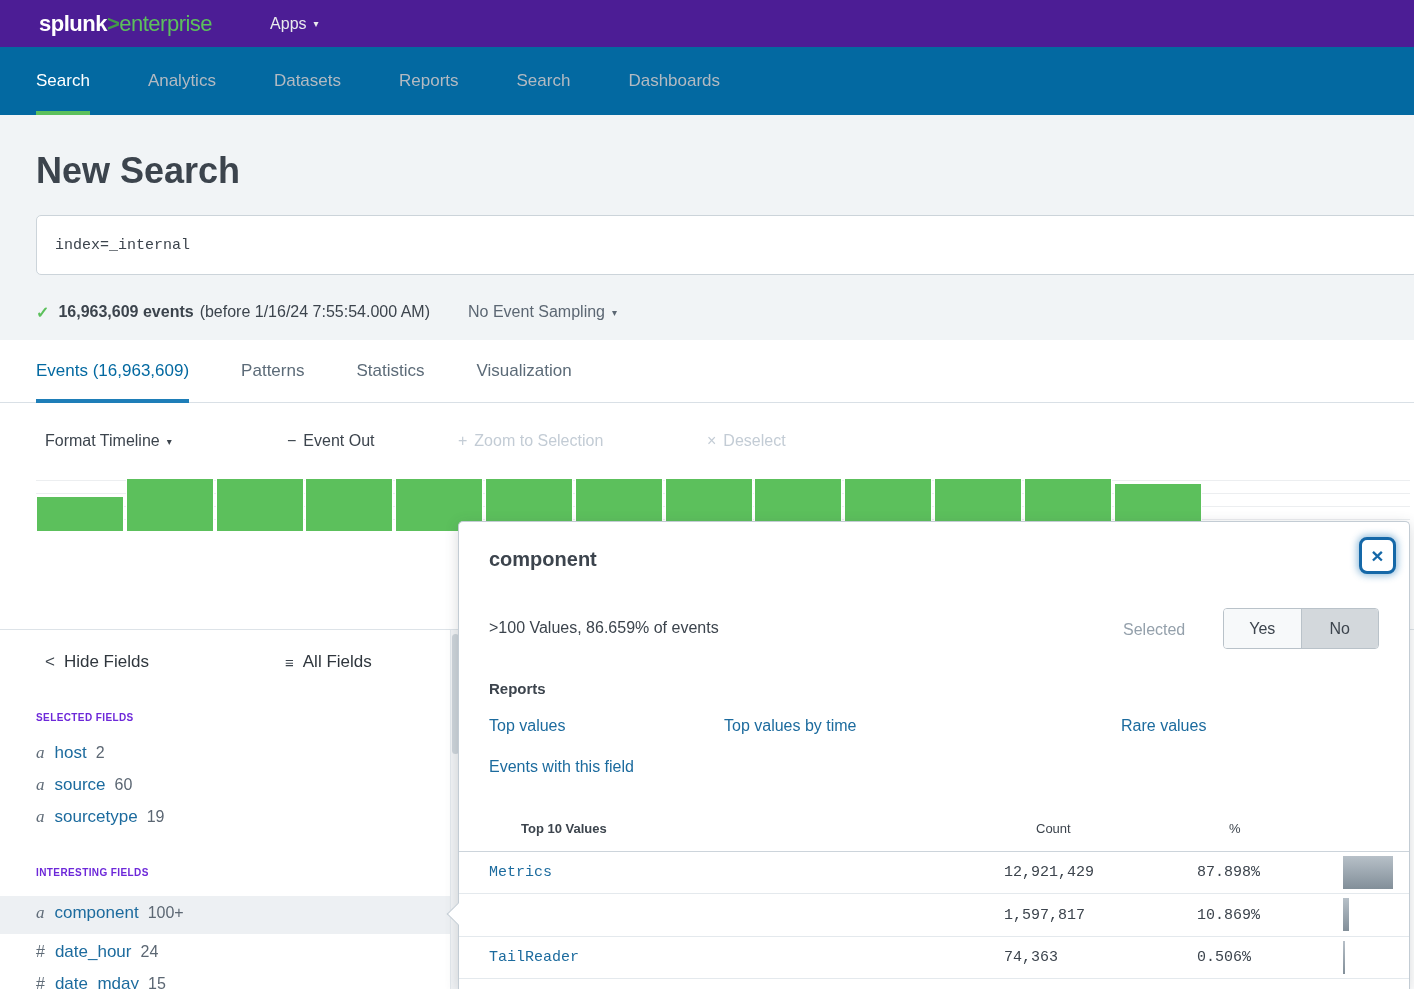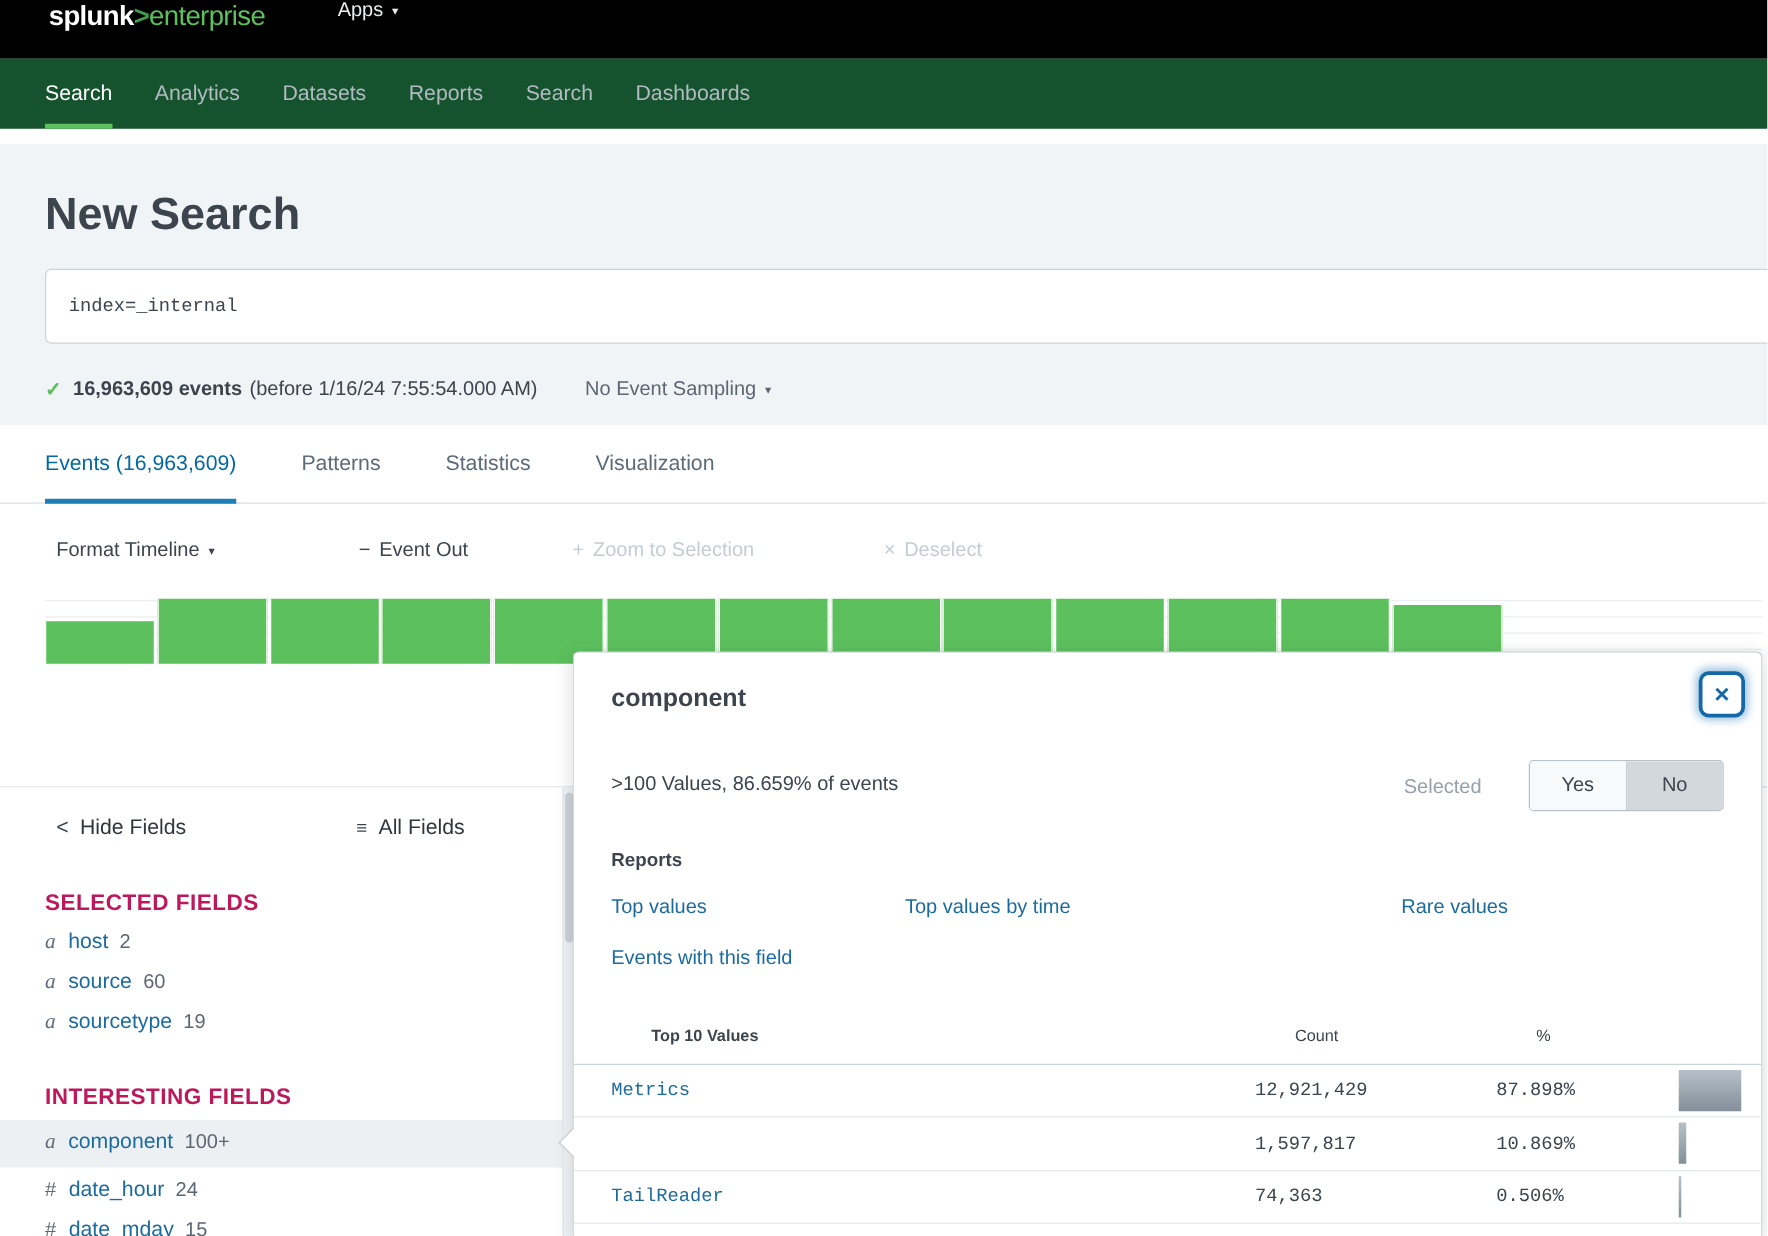--- a/index.html
+++ b/index.html
@@ -4,29 +4,29 @@
 <style>
   * { margin:0; padding:0; box-sizing:border-box; }
   html,body { width:1414px; height:989px; }
   body {
     position:relative; overflow:hidden; background:#fff;
     font-family:"Liberation Sans", sans-serif; color:#3c444d;
   }
   .mono { font-family:"Liberation Mono","DejaVu Sans Mono",monospace; }
 
   
-  .topbar { position:absolute; left:0; top:0; width:100%; height:47px; background:#000000; display:flex; align-items:flex-start; z-index:5; }
+  .topbar { position:absolute; left:0; top:0; width:100%; height:47px; background:#4c1d95; display:flex; align-items:center; z-index:5; }
   .logo { margin-left:39px; font-size:22px; font-weight:700; color:#fff; letter-spacing:-0.5px; white-space:nowrap; }
   .logo .gt  { color:#439a48; }
   .logo .ent { color:#5cc05c; font-weight:400; }
   .apps { margin-left:58px; color:#e9ebed; font-size:16px; display:flex; align-items:center; cursor:pointer; }
   .apps .caret { font-size:10px; margin-left:7px; }
 
   
-  .navbar { position:absolute; left:0; top:47px; width:100%; height:56px; background:#14532d; display:flex; align-items:stretch; padding-left:36px; column-gap:34px; z-index:5; }
+  .navbar { position:absolute; left:0; top:47px; width:100%; height:68px; background:#0369a1; display:flex; align-items:stretch; padding-left:36px; column-gap:58px; z-index:5; }
   .nav-item { display:flex; align-items:center; font-size:17px; color:#b3bac2; position:relative; cursor:pointer; white-space:nowrap; }
   .nav-item.active { color:#fff; }
   .nav-item.active::after { content:""; position:absolute; left:0; right:0; bottom:0; height:4px; background:#5cc05c; }
 
   
   .header-area { position:absolute; left:0; top:115px; width:100%; height:225px; background:#f1f4f6; }
   .page-title  { position:absolute; left:36px; top:150px; font-size:36px; font-weight:700; color:#3c444d; }
   .search-box  { position:absolute; left:36px; top:215px; right:-4px; height:60px; background:#fff; border:1px solid #ccd4da; border-radius:5px; display:flex; align-items:center; }
   .search-query { margin-left:18px; font-size:15px; color:#3c444d; }
 
@@ -60,21 +60,21 @@
   .main-divider { position:absolute; left:0; top:629px; width:100%; border-top:1px solid #dde3e8; }
 
   
   .sidebar { position:absolute; left:0; top:630px; width:451px; height:359px; background:#fff; }
   .sb-link { position:absolute; font-size:17px; color:#2f363d; display:flex; align-items:center; cursor:pointer; }
   .hide-fields { left:45px; top:22px; }
   .all-fields  { left:285px; top:22px; }
   .sb-link .icon { margin-right:9px; color:#3c444d; }
   .hide-fields .icon { font-size:17px; }
   .all-fields  .icon { font-size:15px; }
-  .fields-heading { position:absolute; left:36px; font-size:18px; font-weight:700; color:#be185d; letter-spacing:.4px; }
+  .fields-heading { position:absolute; left:36px; font-size:10px; font-weight:700; color:#6d28d9; letter-spacing:.4px; }
   .h-selected    { top:82px; }
   .h-interesting { top:237px; }
   .field-row { position:absolute; left:0; width:451px; height:31px; line-height:31px; padding-left:36px; font-size:17px; white-space:nowrap; cursor:pointer; }
   .field-row.highlight { background:#edf0f3; height:38px; line-height:34px; }
   .f-prefix { font-style:italic; font-family:"Liberation Serif",serif; color:#606c78; font-size:17px; margin-right:10px; }
   .f-prefix.num { font-style:normal; font-family:"Liberation Sans",sans-serif; font-size:16px; }
   .f-name  { color:#1c6b9e; }
   .f-count { color:#5c6773; font-size:16px; margin-left:9px; }
   .r-host { top:107px; } .r-source { top:139px; } .r-sourcetype { top:171px; }
   .r-component { top:266px; } .r-datehour { top:306px; } .r-datemday { top:338px; }

